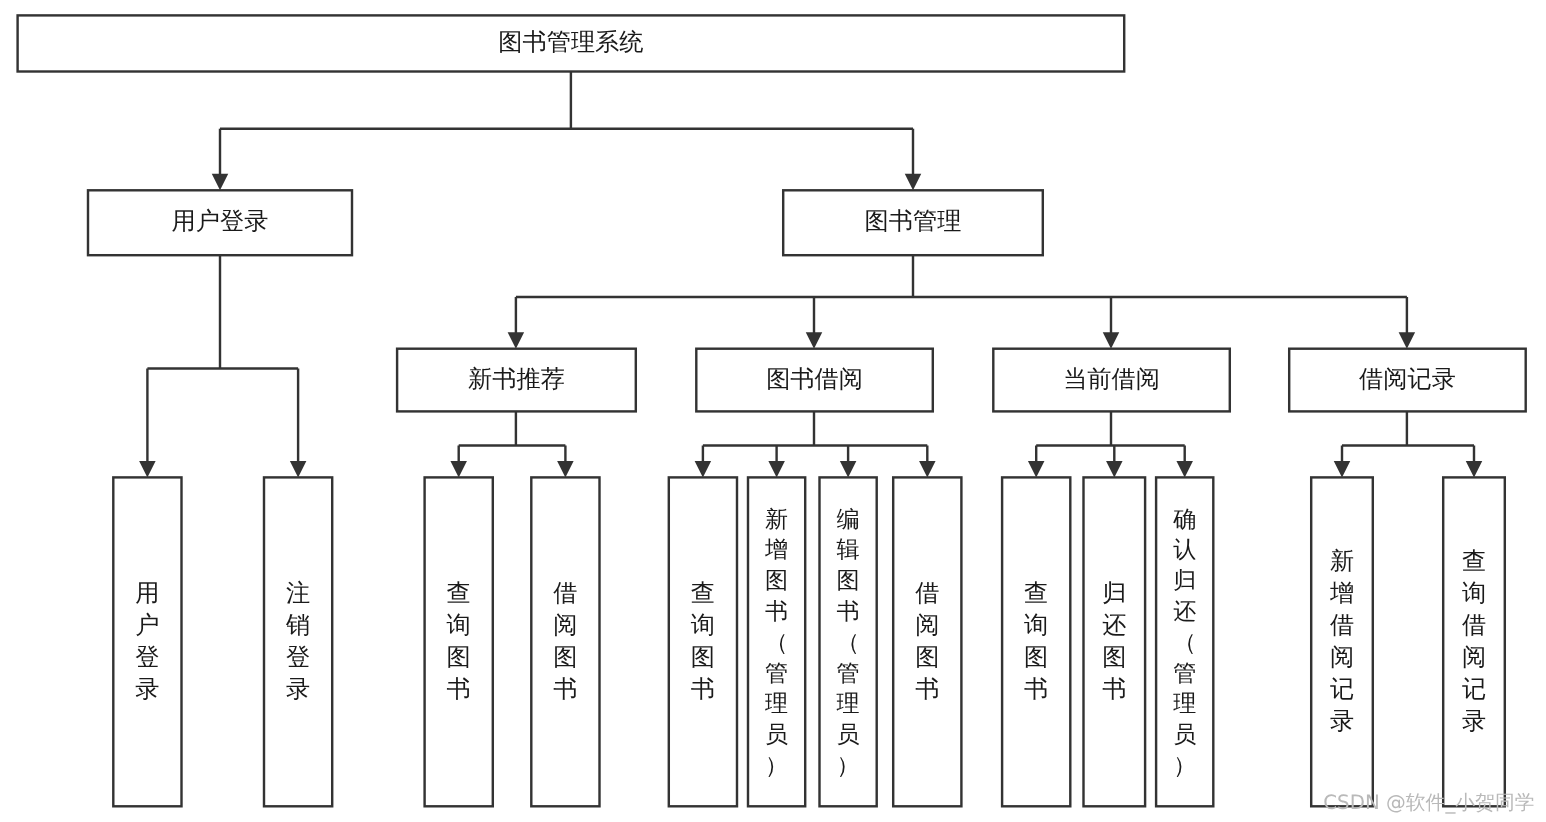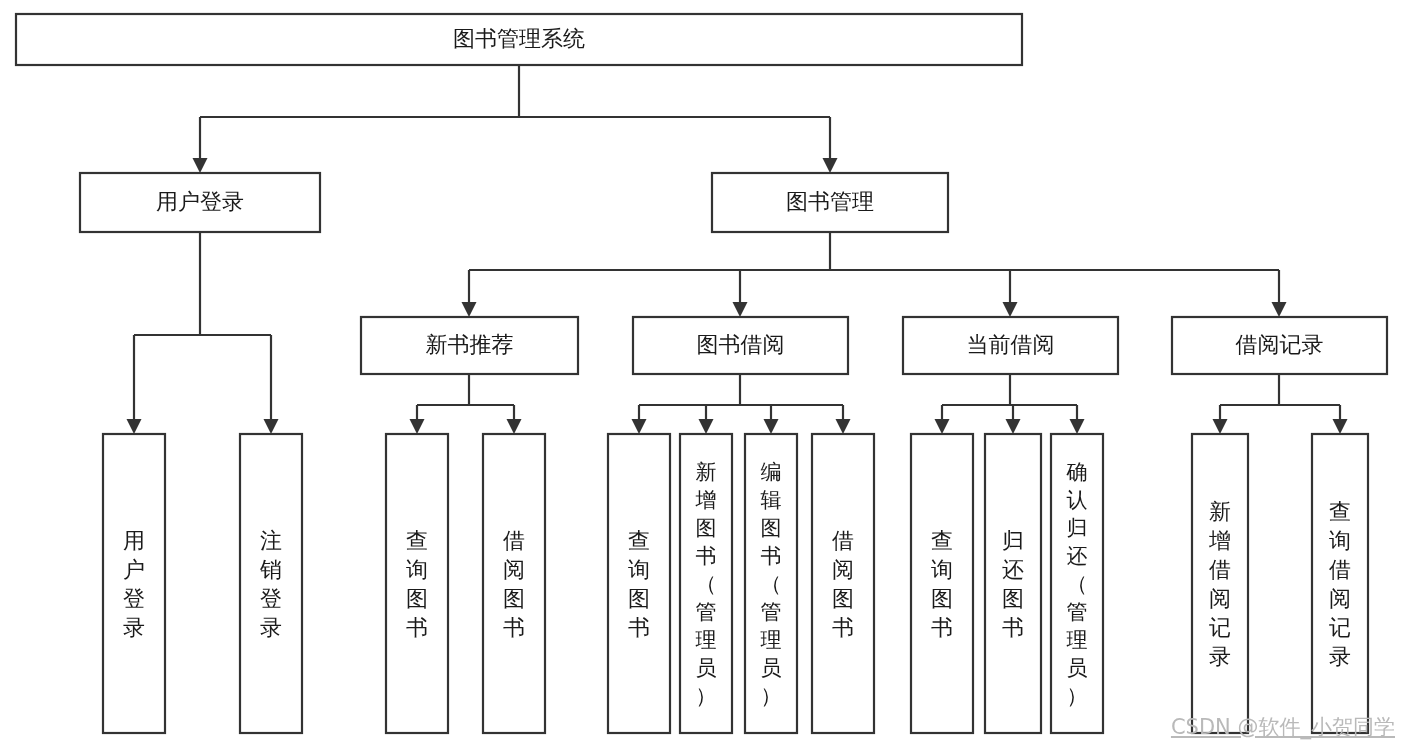--- a/index.html
+++ b/index.html
@@ -49,26 +49,25 @@
   }
   .edge-arrow {
     fill: #333333;
     stroke: none;
   }
   .watermark {
     position: absolute;
     right: 10px;
     bottom: 6px;
     font-family: "DejaVu Sans", "Liberation Sans", sans-serif;
-    font-size: 21px;
+    font-size: 18px;
     color: #b9b9b9;
     white-space: nowrap;
     pointer-events: none;
     user-select: none;
-    text-decoration: underline;
   }
 </style>
 </head>
 <body>
 
 <div id="diagram-root">
   <svg id="tree-svg" viewBox="0 0 1405 747" xmlns="http://www.w3.org/2000/svg">
     <g id="edges-layer">
         <g>
           <line x1="519" y1="65" x2="519" y2="117" class="edge-line"></line>

